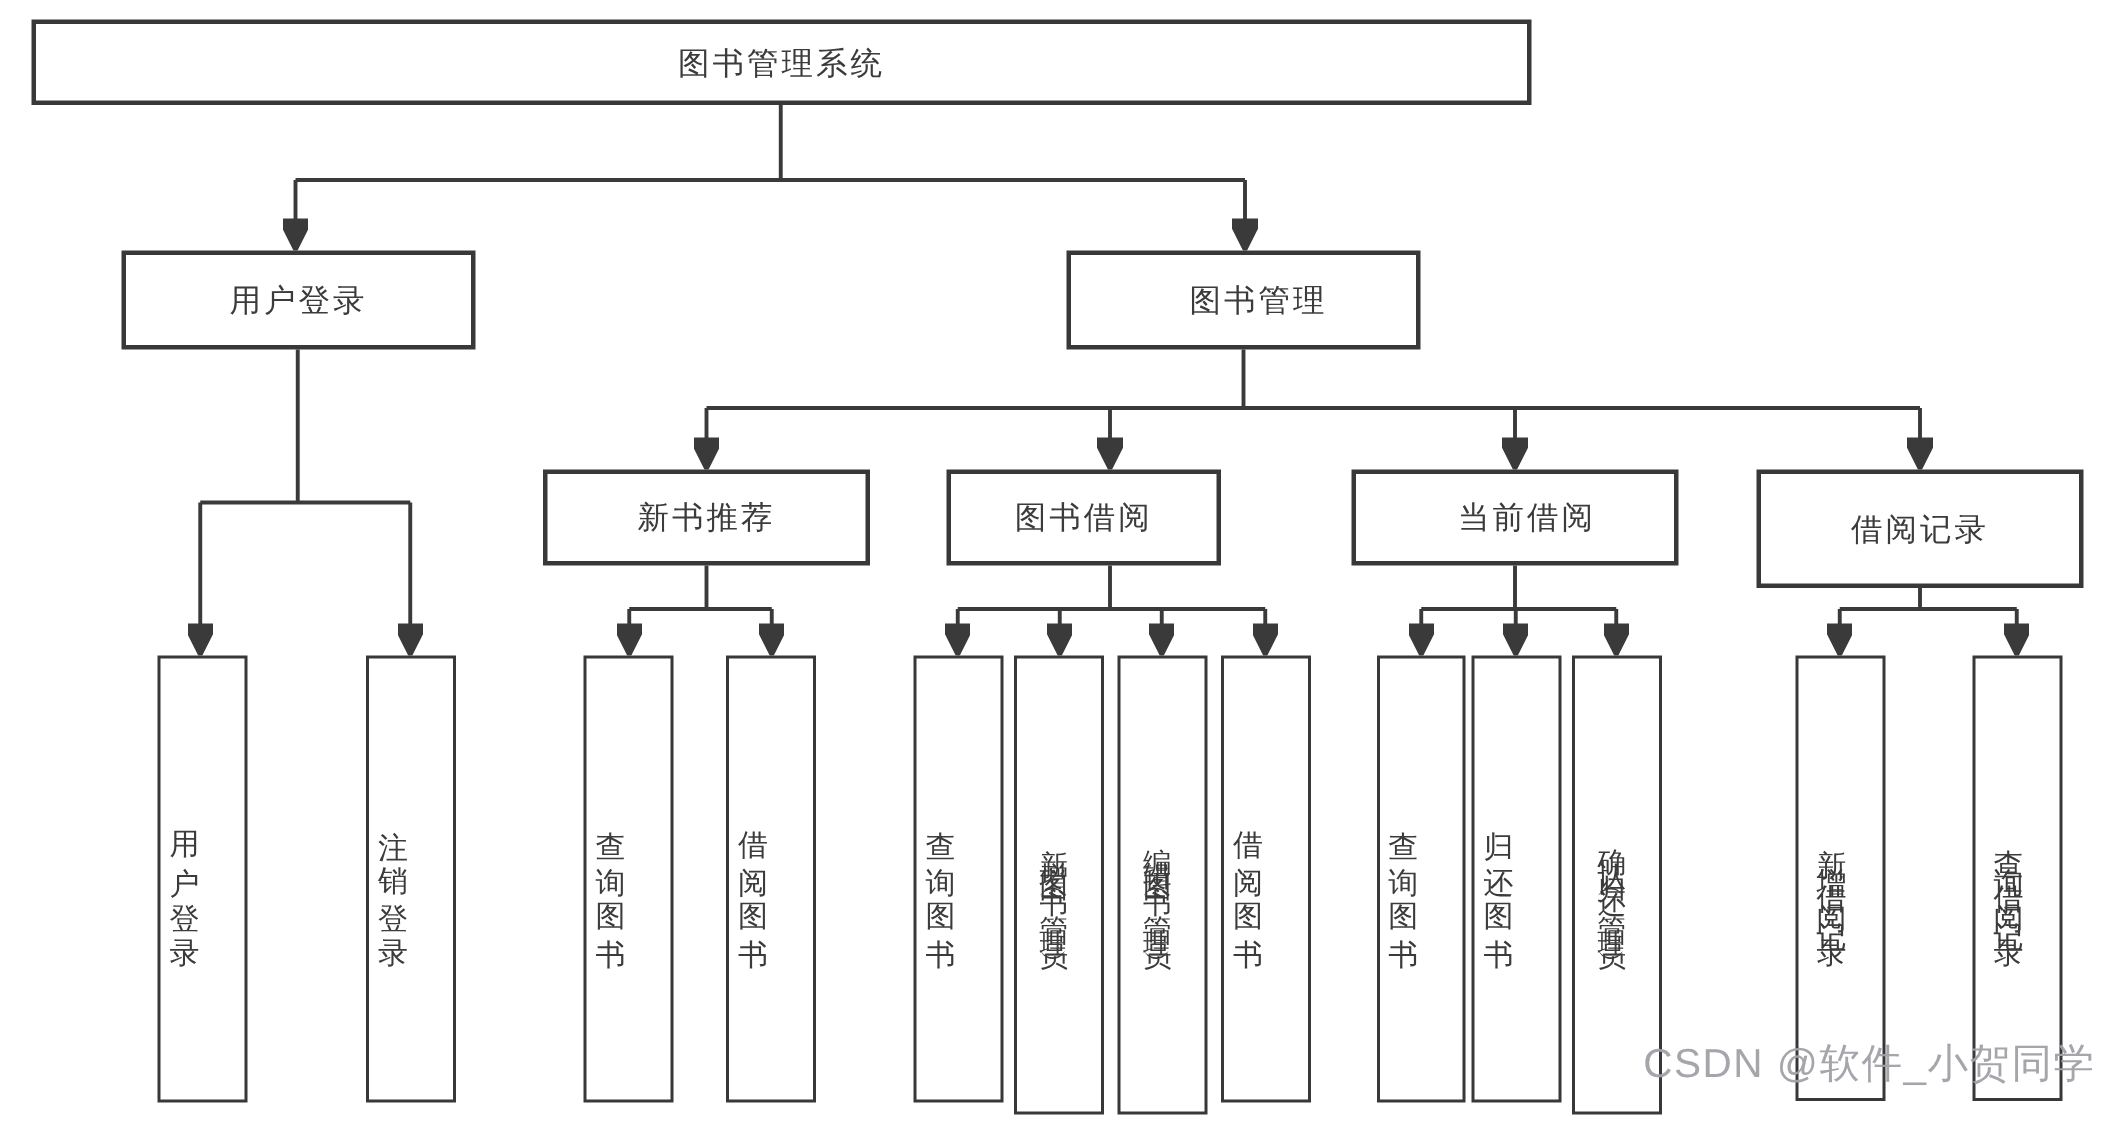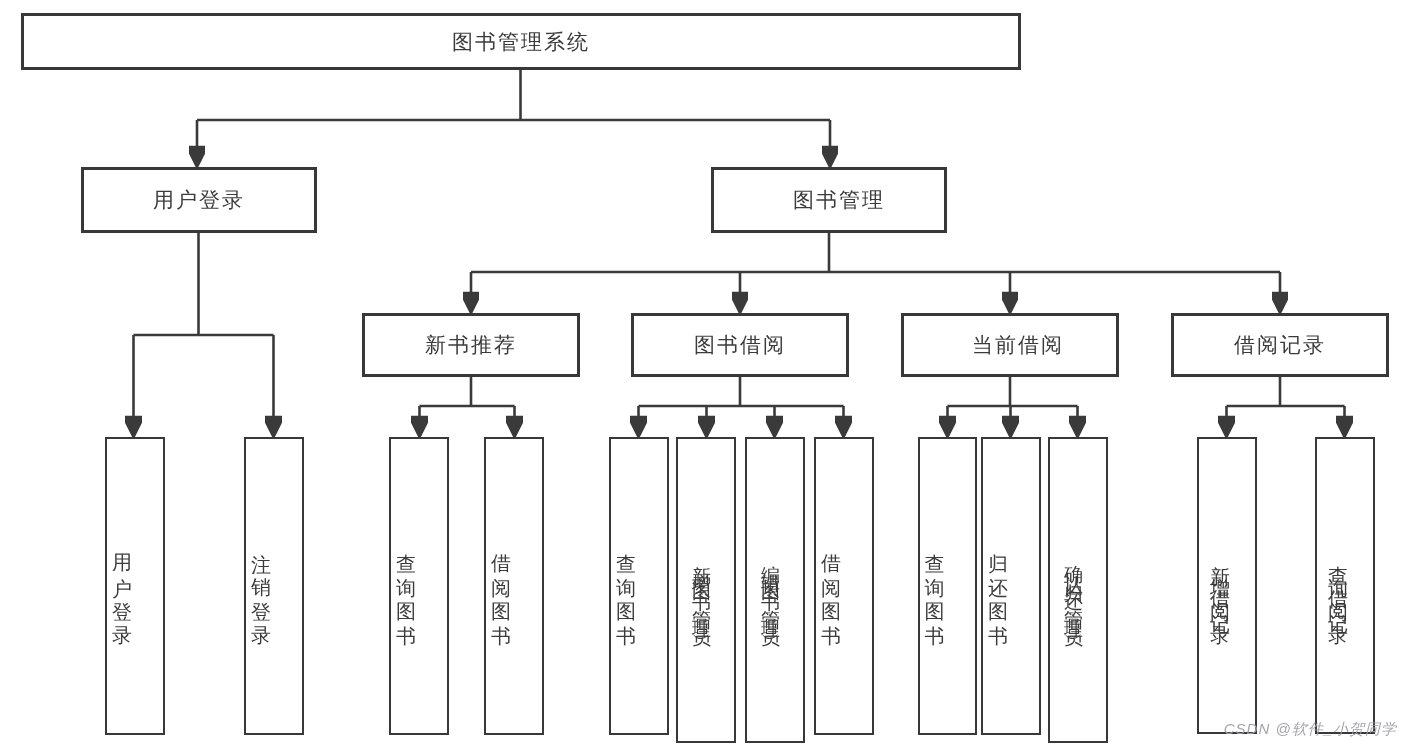--- a/index.html
+++ b/index.html
@@ -27,26 +27,25 @@
     writing-mode:vertical-rl;
     text-orientation:mixed;
     font-size:20px;
     border-width:2.6px;
   }
   .v4{letter-spacing:24px;padding-block-start:24px;}
   .v6{letter-spacing:12px;padding-block-start:12px;}
   .v9{letter-spacing:9px;padding-block-start:9px;font-size:19px;}
   #watermark{
     position:absolute;
-    right:8px;bottom:8px;
-    font-size:15px;
+    right:8px;bottom:20px;
+    font-size:27px;
     color:rgba(160,160,166,0.95);
     letter-spacing:1px;
     white-space:nowrap;
-    font-style:italic;
   }
 </style>
 </head>
 <body>
 
 <div id="stage">
 
   <svg id="wires" viewBox="0 0 1405 747" xmlns="http://www.w3.org/2000/svg">
     <defs>
       <marker id="arr" viewBox="0 0 10 10" refX="9.5" refY="5" markerWidth="9" markerHeight="6.5" orient="auto">
@@ -94,23 +93,23 @@
     <path d="M1226.5 406 V434" marker-end="url(#arr)"></path>
     <path d="M1344.5 406 V434" marker-end="url(#arr)"></path>
   </svg>
 
   <div class="box h root" style="left:21px;top:13px;width:1000px;height:57px;">图书管理系统</div>
 
   <div class="box h" style="left:81px;top:167px;width:236px;height:66px;">用户登录</div>
   <div class="box h" style="left:711px;top:167px;width:236px;height:66px;padding-left:20px;">图书管理</div>
 
   <div class="box h" style="left:362px;top:313px;width:218px;height:64px;">新书推荐</div>
-  <div class="box h" style="left:631px;top:313px;width:218px;height:64px;">图书借阅</div>
+  <div class="box h" style="left:631px;top:313px;width:183px;height:64px;">图书借阅</div>
   <div class="box h" style="left:901px;top:313px;width:218px;height:64px;padding-left:16px;">当前借阅</div>
-  <div class="box h" style="left:1171px;top:313px;width:218px;height:64px;">借阅记录</div>
+  <div class="box h" style="left:1171px;top:313px;width:218px;height:79px;">借阅记录</div>
 
   <div class="box v v4" style="left:105px;top:437px;width:60px;height:298px;">用户登录</div>
   <div class="box v v4" style="left:244px;top:437px;width:60px;height:298px;">注销登录</div>
 
   <div class="box v v4" style="left:389px;top:437px;width:60px;height:298px;">查询图书</div>
   <div class="box v v4" style="left:484px;top:437px;width:60px;height:298px;">借阅图书</div>
 
   <div class="box v v4" style="left:609px;top:437px;width:60px;height:298px;">查询图书</div>
   <div class="box v v9" style="left:676px;top:437px;width:60px;height:306px;">新增图书（管理员）</div>
   <div class="box v v9" style="left:745px;top:437px;width:60px;height:306px;">编辑图书（管理员）</div>

